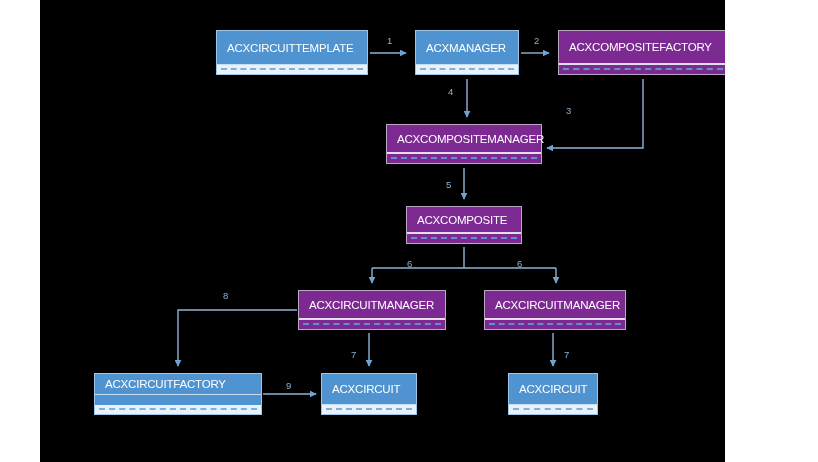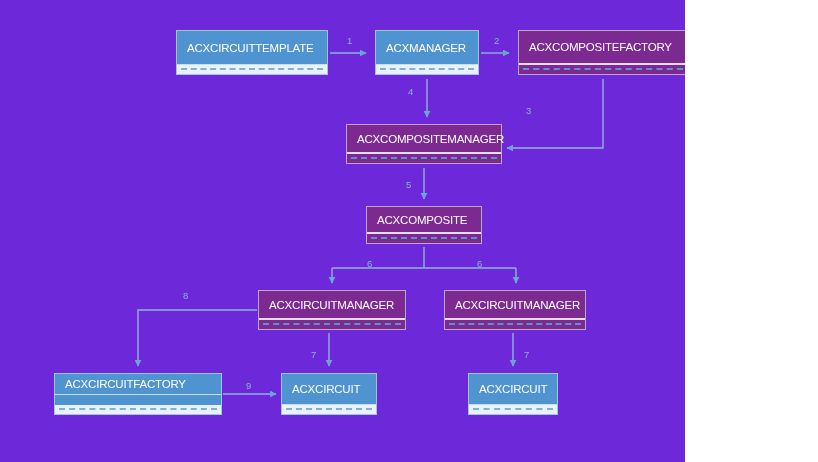--- a/index.html
+++ b/index.html
@@ -7,22 +7,23 @@
     padding: 0;
     background: #ffffff;
   }
   body {
     font-family: "Liberation Sans", sans-serif;
   }
   #canvas {
     position: relative;
     width: 685px;
     height: 462px;
-    background: #6d28d9;
+    background: #000000;
     overflow: hidden;
+    margin-left: 40px;
   }
   svg.edges {
     position: absolute;
     left: 0;
     top: 0;
     width: 818px;
     height: 462px;
     pointer-events: none;
   }
 

